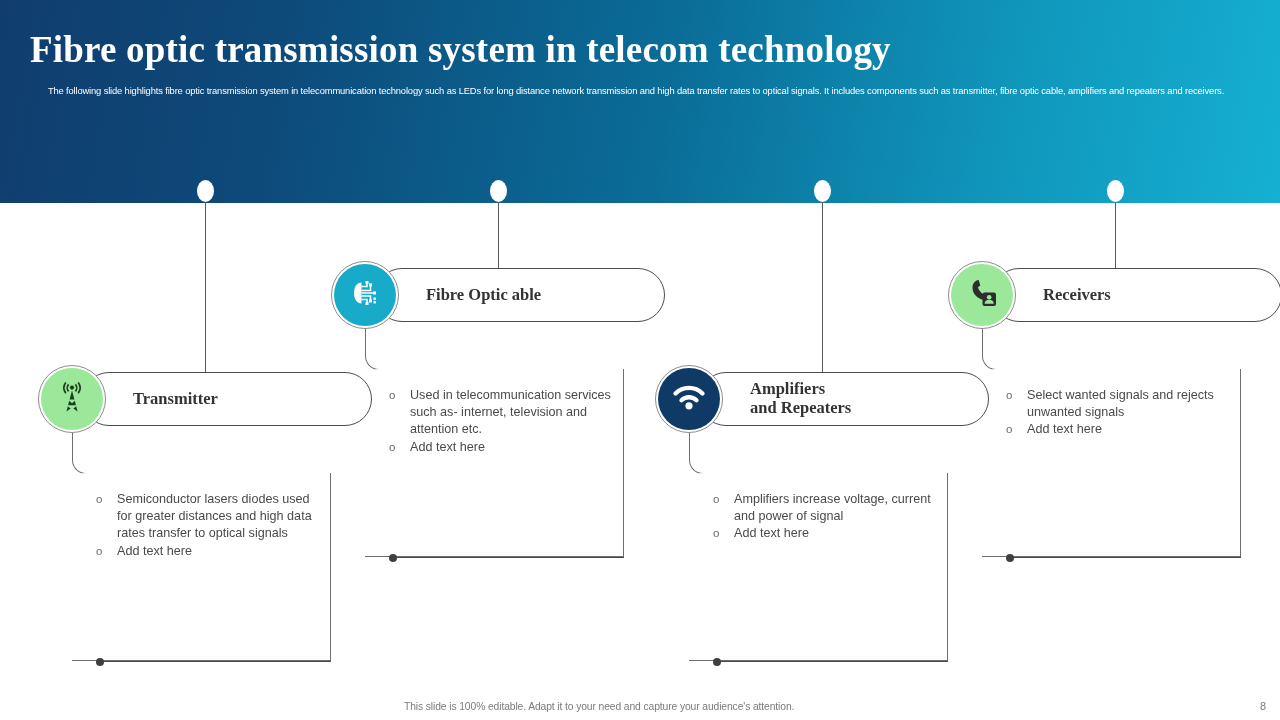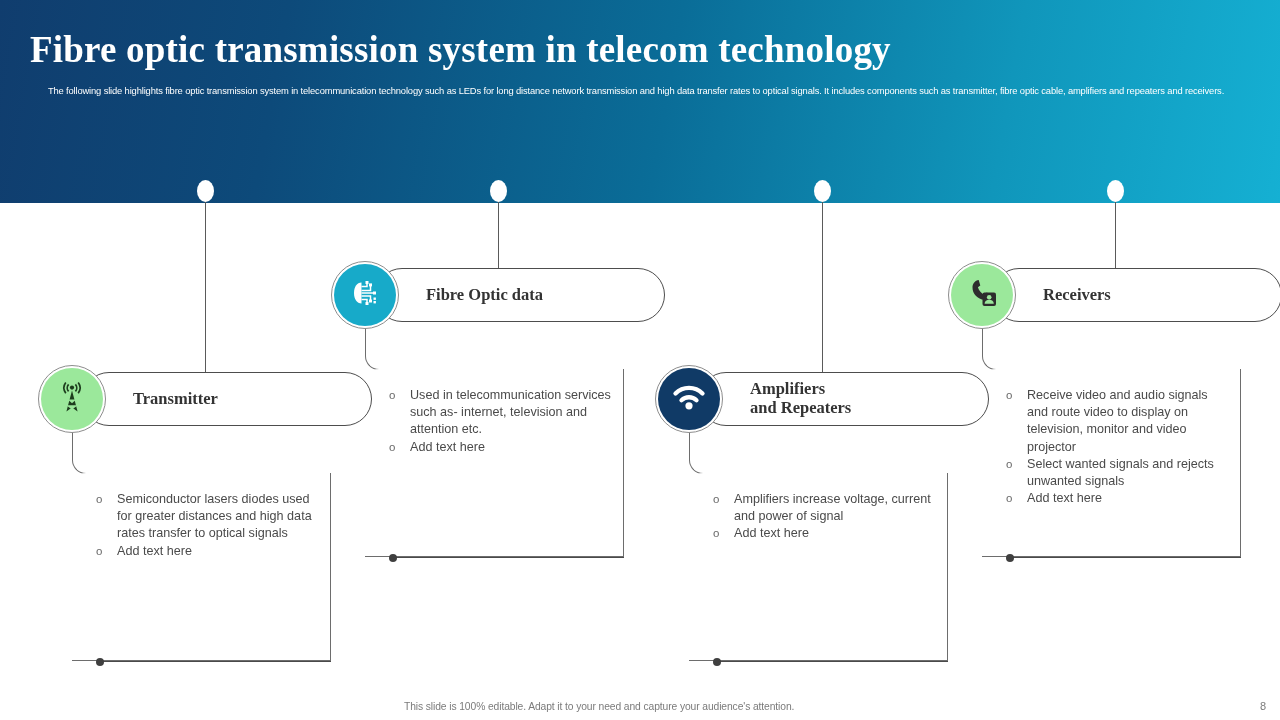--- a/index.html
+++ b/index.html
@@ -216,21 +216,21 @@
       <li>Add text here</li>
     </ul>
   </div>
 </div>
 <div class="tail" style="left:100px; top:661px; width:231px;">
   <span class="knob"></span>
 </div>
 
 <div class="node" style="left:331px; top:268px;">
   <div class="pill" style="width:290px;">
-    <span class="pill-label">Fibre Optic data</span>
+    <span class="pill-label">Fibre Optic able</span>
   </div>
   <div class="circle">
     <div class="disc" style="background:#17aac9;">
       <span>
         <svg width="40" height="40" viewBox="0 0 40 40">
           <path d="M16.5 9.5c-4.6 0-7.5 4.6-7.5 10.5s2.9 10.5 7.5 10.5z" fill="#ffffff"></path>
           <g stroke="#ffffff" stroke-width="1.5" fill="none">
             <path d="M16.5 13.5 H22 V10.5"></path>
             <path d="M16.5 17.5 H25.5 V13"></path>
             <path d="M16.5 20 H29.5"></path>
@@ -308,21 +308,20 @@
           <path d="M22.6 30.8c0-2.6 2.1-4.1 4.6-4.1s4.6 1.5 4.6 4.1z" fill="#9be89b"></path>
         </svg>
       </span>
     </div>
   </div>
 </div>
 <div class="lconn" style="left:982px; top:326px; width:28px; height:44px;"></div>
 <div class="tbox" style="left:982px; top:369px; width:259px; height:188px;">
   <div class="tbox-inner">
     <ul class="bullets">
-      <li>Receive video and audio signals and route video to display on television, monitor and video projector</li>
       <li>Select wanted signals and rejects unwanted signals</li>
       <li>Add text here</li>
     </ul>
   </div>
 </div>
 <div class="tail" style="left:1010px; top:557px; width:231px;">
   <span class="knob"></span>
 </div>
 
 <div id="footer-note">This slide is 100% editable. Adapt it to your need and capture your audience's attention.</div>

